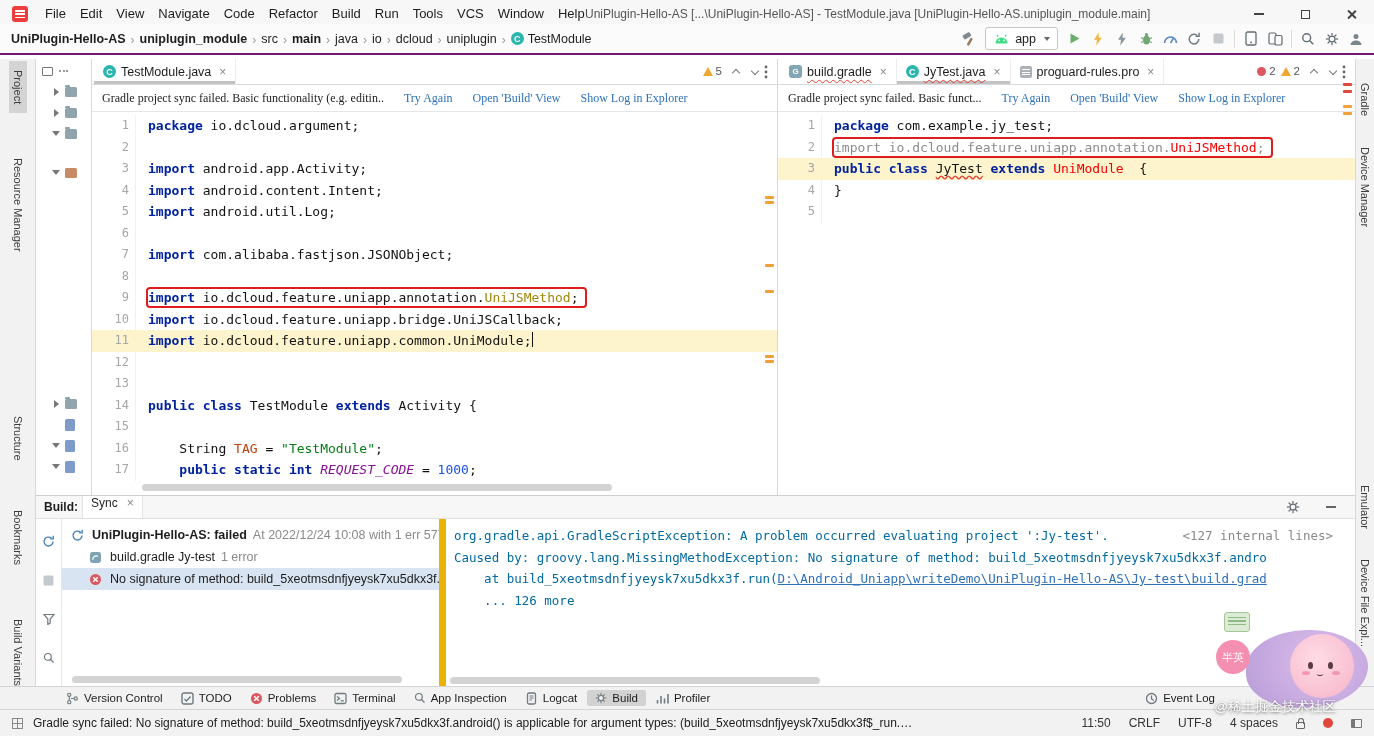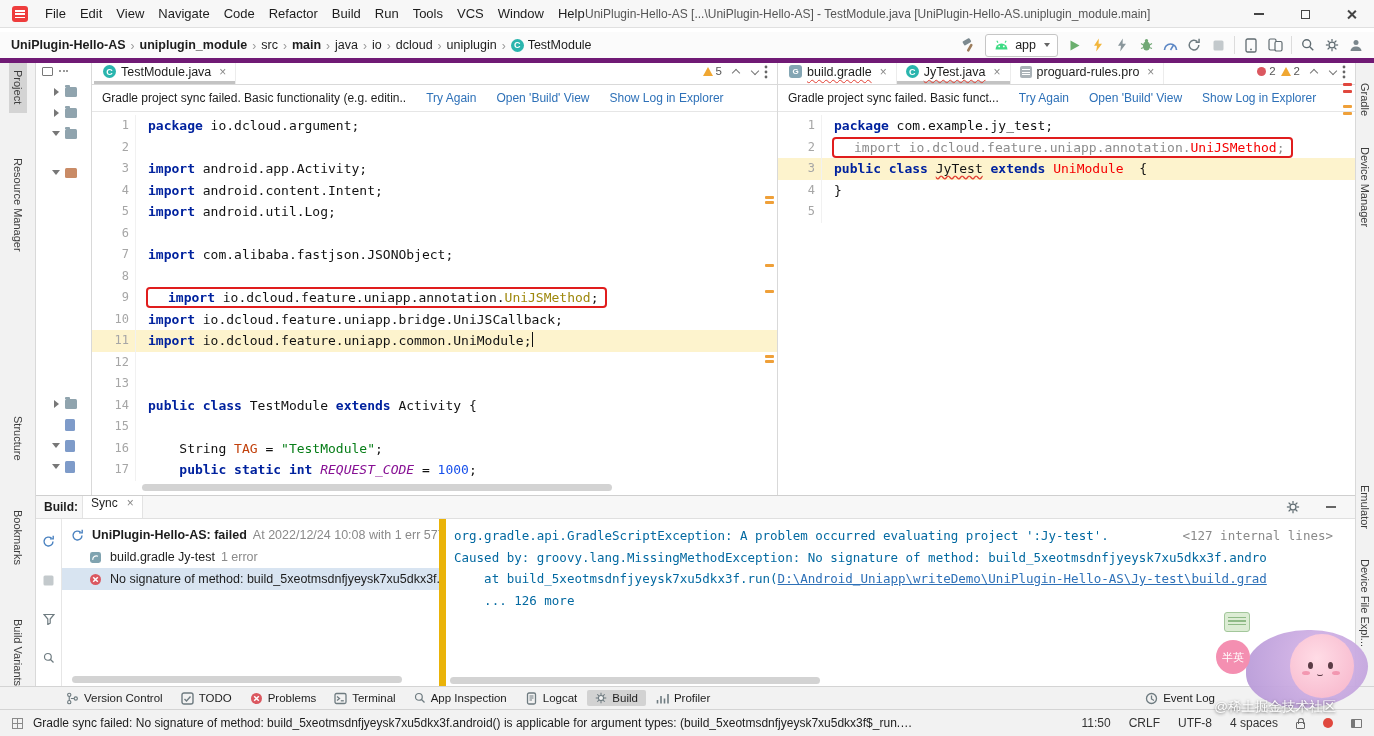--- a/index.html
+++ b/index.html
@@ -17,21 +17,21 @@
 .win-title{position:absolute;left:585px;top:0;line-height:28px;font-size:12px;color:#555;white-space:nowrap;}
 .win-controls{position:absolute;right:0;top:0;display:flex;height:28px;}
 .win-btn{width:46px;height:28px;display:flex;align-items:center;justify-content:center;}
 .wmin{width:10px;height:2px;background:#444;}
 .wmax{width:9px;height:9px;border:1.3px solid #444;}
 .wclose{position:relative;width:11px;height:11px;}
 .wclose::before,.wclose::after{content:"";position:absolute;left:5px;top:0;width:1.6px;height:11px;background:#444;}
 .wclose::before{transform:rotate(45deg);}.wclose::after{transform:rotate(-45deg);}
 
 
-.navbar{position:absolute;left:0;top:32px;width:100%;height:31px;background:#fbfbfb;border-bottom:5px solid #701a75;display:flex;align-items:center;padding:0 6px 0 10px;z-index:5;}
+.navbar{position:absolute;left:0;top:24px;width:100%;height:31px;background:#fbfbfb;border-bottom:2px solid #701a75;display:flex;align-items:center;padding:0 6px 0 10px;z-index:5;}
 .crumbs{display:flex;align-items:center;white-space:nowrap;overflow:hidden;}
 .crumb{font-size:12.5px;padding:0 1px;display:flex;align-items:center;gap:4px;}
 .crumb.bold{font-weight:bold;}
 .crumb-sep{color:#9a9a9a;padding:0 4px;}
 .crumb-sep::before{content:"\203A";font-size:12px;}
 .nav-right{margin-left:auto;display:flex;align-items:center;gap:4px;}
 .combo{height:23px;border:1px solid #c6c6c6;border-radius:3px;display:flex;align-items:center;gap:6px;padding:0 7px;font-size:12.5px;background:#fff;white-space:nowrap;}
 .dd-arrow{width:0;height:0;border-left:3.5px solid transparent;border-right:3.5px solid transparent;border-top:4.5px solid #666;margin-left:2px;}
 .ic{display:inline-flex;align-items:center;justify-content:center;width:24px;height:24px;flex:none;}
 .vsep{width:1px;height:18px;background:#dcdcdc;margin:0 4px;}
@@ -66,29 +66,29 @@
 .editor{position:absolute;top:0;height:100%;background:#fff;}
 #editor-left{left:56px;width:685px;}
 #editor-right{left:741px;width:578px;border-left:1px solid #d9d9d9;}
 .tab-bar{height:26px;border-bottom:1px solid #d9d9d9;display:flex;align-items:stretch;background:#fff;position:relative;padding-left:2px;}
 .tab{display:flex;align-items:center;gap:5px;padding:0 9px;font-size:12.5px;border-right:1px solid #ececec;cursor:default;white-space:nowrap;}
 .tab.selected{background:#fff;box-shadow:inset 0 -3px 0 #c3c3c3;}
 .tab-close{color:#888;font-size:12px;margin-left:3px;}
 .tab-close::before{content:"\00D7";}
 .err-underline{text-decoration:underline;text-decoration-style:wavy;text-decoration-color:#e23f33;text-decoration-thickness:1px;text-underline-offset:3px;}
 .kebab{margin-left:auto;display:flex;align-items:center;padding:0 9px;}
-.banner{height:27px;border-bottom:1px solid #e6e6e6;display:flex;align-items:center;font-size:12px;padding-left:10px;background:#fff;white-space:nowrap;overflow:hidden;}
+.banner{height:27px;border-bottom:1px solid #e6e6e6;display:flex;align-items:center;font-size:12px;padding-left:10px;background:#fff;white-space:nowrap;overflow:hidden;font-family:Liberation Serif, serif;}
 .banner-text{color:#1d1d1d;}
 .banner-link{color:#2e71b8;margin-left:20px;cursor:pointer;}
 .code-area{position:absolute;left:0;right:0;top:54px;bottom:0;overflow:hidden;font-family:"DejaVu Sans Mono","Liberation Mono",monospace;padding-top:2px;}
 .code-line{display:flex;height:21.5px;line-height:21.5px;font-size:13px;white-space:pre;}
 .code-line.current{background:#fdf3cd;}
 .gutter{width:44px;flex:none;text-align:right;color:#a6a6a6;font-size:12px;border-right:1px solid #f1f1f1;padding-right:6px;}
 .code-text{padding-left:12px;}
-.redbox{box-shadow:0 0 0 2px #e01d1d;border-radius:2px;padding:1px 7px 1px 20px;}
+.redbox{box-shadow:0 0 0 2px #e01d1d;border-radius:2px;padding:1px 7px 1px 0;}
 .caret{display:inline-block;width:1.5px;height:15px;background:#111;vertical-align:-2px;}
 .tk-kw{color:#00229e;font-weight:bold;}
 .tk-p{color:#121212;}
 .tk-str{color:#067d17;}
 .tk-num{color:#1750eb;}
 .tk-fld{color:#c2410c;}
 .tk-sfld{color:#871094;font-style:italic;}
 .tk-ann{color:#9e880d;}
 .tk-err{color:#f50000;}
 .tk-gray{color:#8c8c8c;}

